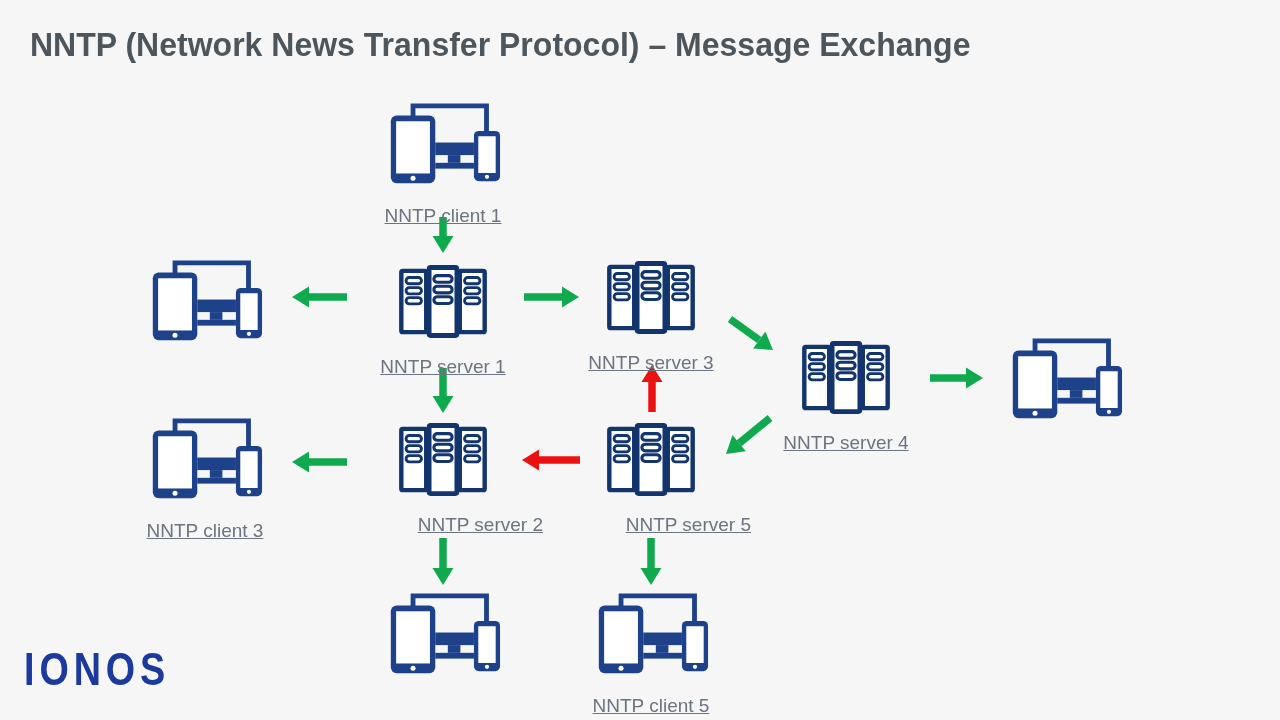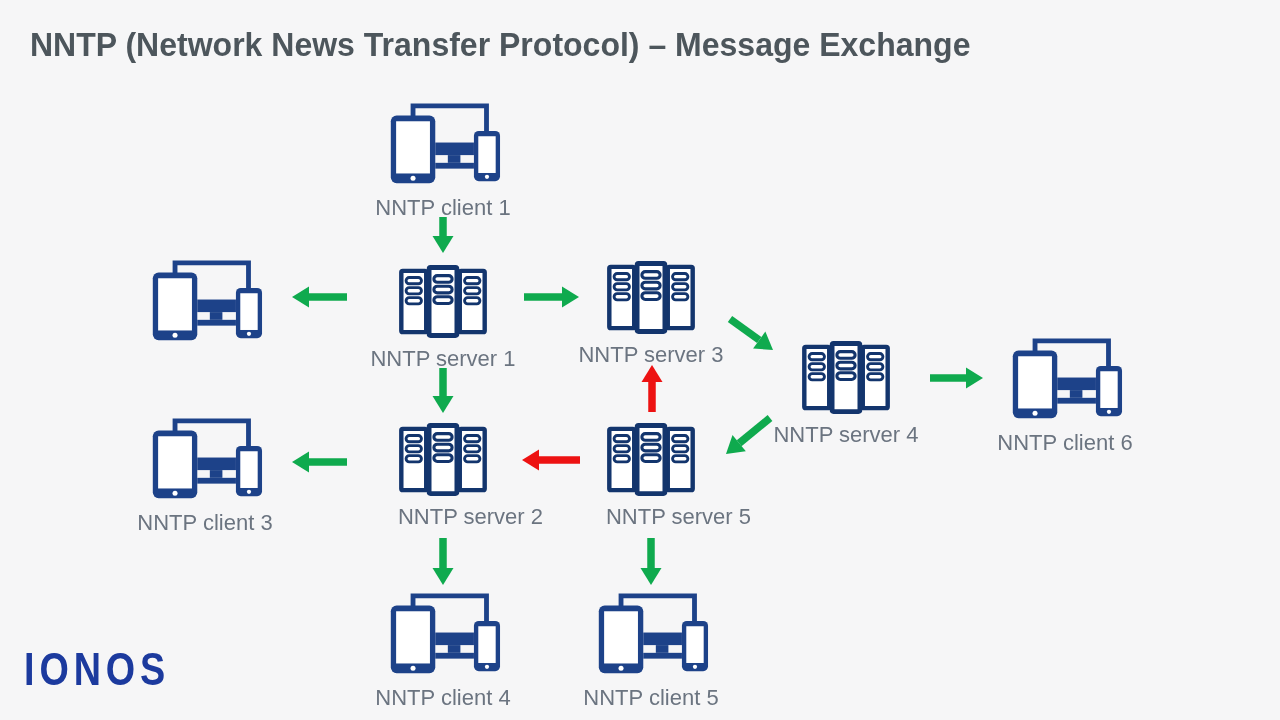--- a/index.html
+++ b/index.html
@@ -17,24 +17,25 @@
     transform:scaleX(0.97);transform-origin:left center;
     white-space:nowrap;
   }
   #diagram{position:absolute;left:0;top:0;width:1280px;height:720px;}
   #arrows{position:absolute;left:0;top:0;width:1280px;height:720px;}
   .node{
     position:absolute;width:200px;text-align:center;
   }
   .node svg{display:block;margin:0 auto;}
   .node-label{
-    margin-top:6px;
-    font-size:22px;
+    margin-top:16px;
+    font-size:19px;
     color:var(--label-gray,#6b7480);
     white-space:nowrap;
+    text-decoration:underline;
   }
   
   .c-fill{fill:var(--client-blue,#1d4289);}
   .c-stroke{stroke:var(--client-blue,#1d4289);fill:none;}
   .wht{fill:#ffffff;}
   .s-panel{stroke:var(--server-navy,#13356d);fill:#ffffff;}
   .s-pill{stroke:var(--server-navy,#13356d);fill:#ffffff;}
   .brand{
     position:absolute;left:24px;top:642px;
     font-size:46px;font-weight:bold;
@@ -186,21 +187,20 @@
     <rect class="c-fill" x="6" y="18" width="46" height="70" rx="6"></rect>
     <rect class="wht" x="11.5" y="24" width="35" height="54"></rect>
     <circle class="wht" cx="29" cy="83" r="2.6"></circle>
     <rect class="c-fill" x="52" y="46" width="40" height="13"></rect>
     <rect class="c-fill" x="65" y="59" width="13" height="8"></rect>
     <rect class="c-fill" x="52" y="67" width="40" height="6"></rect>
     <rect class="c-fill" x="92" y="34" width="27" height="52" rx="5"></rect>
     <rect class="wht" x="96.5" y="39.5" width="18" height="38"></rect>
     <circle class="wht" cx="105.5" cy="81.5" r="2.2"></circle>
   </svg>
-        <div class="node-label">NNTP client 6</div>
       </div>
       <div class="node" style="left: 343px; top: 420.5px; text-align: right;">
         <svg width="92" height="77" viewBox="0 0 96 80">
     <rect class="s-panel" stroke-width="4.6" x="4.5" y="8" width="26" height="64" rx="1.5"></rect>
     <rect class="s-panel" stroke-width="4.6" x="65.5" y="8" width="26" height="64" rx="1.5"></rect>
     <rect class="s-panel" stroke-width="5" x="33.5" y="4.5" width="29" height="71" rx="1.5"></rect>
     <rect class="s-pill" stroke-width="3" x="9.5" y="15" width="16" height="6.5" rx="3.2"></rect>
     <rect class="s-pill" stroke-width="3" x="9.5" y="25.5" width="16" height="6.5" rx="3.2"></rect>
     <rect class="s-pill" stroke-width="3" x="9.5" y="36" width="16" height="6.5" rx="3.2"></rect>
     <rect class="s-pill" stroke-width="3.2" x="38.5" y="13" width="19" height="7" rx="3.5"></rect>
@@ -250,21 +250,20 @@
     <rect class="c-fill" x="6" y="18" width="46" height="70" rx="6"></rect>
     <rect class="wht" x="11.5" y="24" width="35" height="54"></rect>
     <circle class="wht" cx="29" cy="83" r="2.6"></circle>
     <rect class="c-fill" x="52" y="46" width="40" height="13"></rect>
     <rect class="c-fill" x="65" y="59" width="13" height="8"></rect>
     <rect class="c-fill" x="52" y="67" width="40" height="6"></rect>
     <rect class="c-fill" x="92" y="34" width="27" height="52" rx="5"></rect>
     <rect class="wht" x="96.5" y="39.5" width="18" height="38"></rect>
     <circle class="wht" cx="105.5" cy="81.5" r="2.2"></circle>
   </svg>
-        <div class="node-label">NNTP client 4</div>
       </div>
       <div class="node" style="left: 551px; top: 587.5px;">
         <svg width="116" height="91" viewBox="0 0 120 94">
     <path class="c-stroke" stroke-width="5" d="M29,20 V8 H105 V34"></path>
     <rect class="c-fill" x="6" y="18" width="46" height="70" rx="6"></rect>
     <rect class="wht" x="11.5" y="24" width="35" height="54"></rect>
     <circle class="wht" cx="29" cy="83" r="2.6"></circle>
     <rect class="c-fill" x="52" y="46" width="40" height="13"></rect>
     <rect class="c-fill" x="65" y="59" width="13" height="8"></rect>
     <rect class="c-fill" x="52" y="67" width="40" height="6"></rect>

